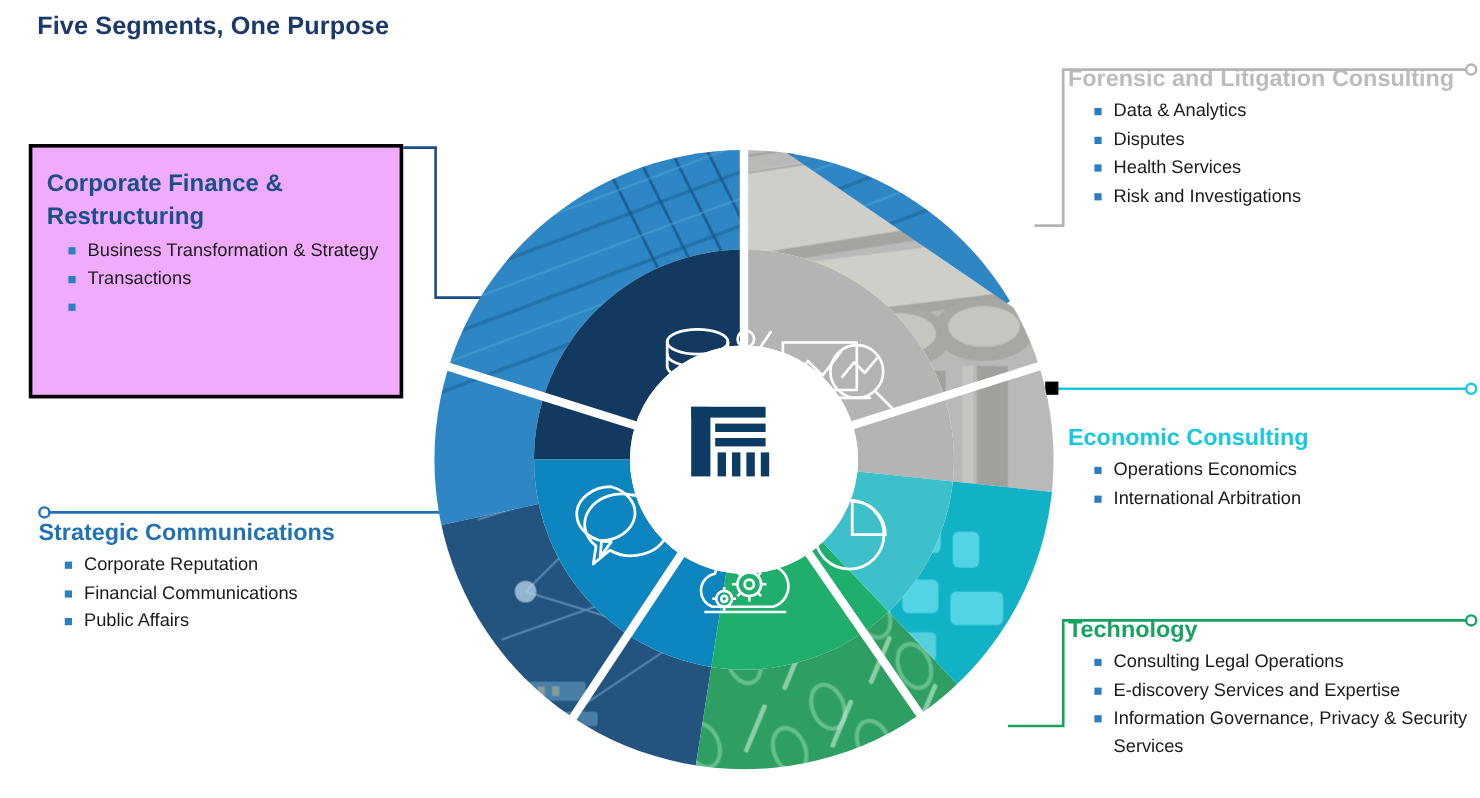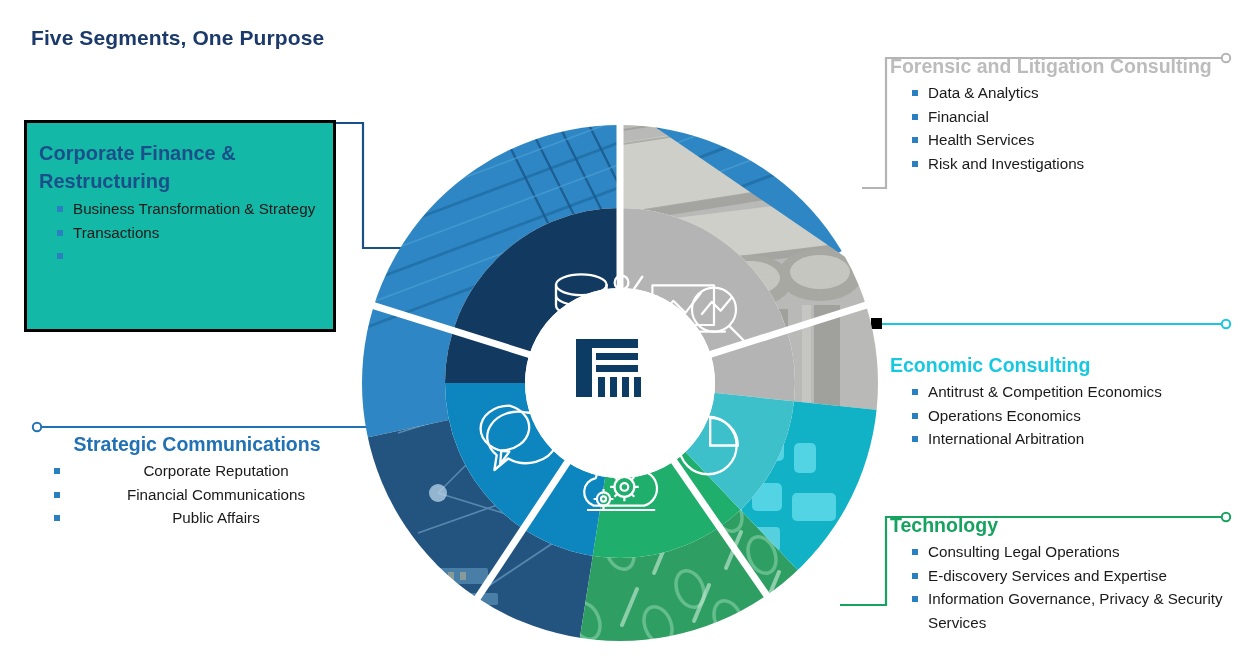--- a/index.html
+++ b/index.html
@@ -5,52 +5,52 @@
   html,body{margin:0;padding:0;}
   body{
     width:1233px;height:665px;background:#ffffff;
     font-family:"Liberation Sans","DejaVu Sans",sans-serif;
     overflow:hidden;position:relative;
   }
   #stage{position:relative;width:1233px;height:665px;}
 
   .page-title{
     position:absolute;left:31px;top:10px;
-    font-size:21px;font-weight:bold;color:#1b3a6b;letter-spacing:.1px;margin-top:16px;
+    font-size:21px;font-weight:bold;color:#1b3a6b;letter-spacing:.1px;
   }
 
   
   .panel{position:absolute;}
   .panel h3{
     margin:0 0 2px 0;font-size:19.5px;font-weight:bold;line-height:25px;
   }
   .panel ul{margin:0;padding:0;list-style:none;}
   .panel li{
     position:relative;padding-left:38px;
     font-size:15.2px;line-height:23.5px;color:#1a1a1a;
   }
   .panel li .bullet{
     position:absolute;left:22px;top:9px;width:6px;height:6px;background:#2a7fc1;
   }
 
   
   #panel-cf{
     left:24px;top:120px;width:312px;height:212px;
-    border:3.5px solid #000;background:#14b8a6;box-sizing:border-box;
+    border:3.5px solid #000;background:#f0abfc;box-sizing:border-box;
     padding:16px 8px 6px 8px;z-index:6;
   }
   #panel-cf h3{color:#1b4f8a;font-size:20px;line-height:28px;padding-left:4px;}
 
   #panel-fl{left:890px;top:54px;width:340px;}
   #panel-fl h3{color:#bcbcbc;}
   #panel-ec{left:890px;top:325px;width:340px;}
   #panel-ec h3{color:#18c8e0;margin-top:28px;}
   #panel-tc{left:890px;top:513px;width:345px;}
   #panel-tc h3{color:#16a35f;}
-  #panel-sc{left:32px;top:432px;width:330px;text-align:center;}
+  #panel-sc{left:32px;top:432px;width:330px;}
   #panel-sc h3{color:#2171b5;}
 
   svg{display:block;}
   #connectors{position:absolute;left:0;top:0;width:1233px;height:665px;z-index:2;}
   #wheel{position:absolute;left:358px;top:113px;width:525px;height:540px;z-index:3;}
 </style>
 </head>
 <body>
 
 <div id="stage">
@@ -358,30 +358,29 @@
       <li><span class="bullet"></span><span>Business Transformation &amp; Strategy</span></li>
       <li><span class="bullet"></span><span>Transactions</span></li>
       <li><span class="bullet"></span></li>
     </ul>
   </div>
 
   <div class="panel" id="panel-fl">
     <h3>Forensic and Litigation Consulting</h3>
     <ul>
       <li><span class="bullet"></span><span>Data &amp; Analytics</span></li>
-      <li><span class="bullet"></span><span>Financial</span></li>
+      <li><span class="bullet"></span><span>Disputes</span></li>
       <li><span class="bullet"></span><span>Health Services</span></li>
       <li><span class="bullet"></span><span>Risk and Investigations</span></li>
     </ul>
   </div>
 
   <div class="panel" id="panel-ec">
     <h3>Economic Consulting</h3>
     <ul>
-      <li><span class="bullet"></span><span>Antitrust &amp; Competition Economics</span></li>
       <li><span class="bullet"></span><span>Operations Economics</span></li>
       <li><span class="bullet"></span><span>International Arbitration</span></li>
     </ul>
   </div>
 
   <div class="panel" id="panel-tc">
     <h3>Technology</h3>
     <ul>
       <li><span class="bullet"></span><span>Consulting Legal Operations</span></li>
       <li><span class="bullet"></span><span>E-discovery Services and Expertise</span></li>

